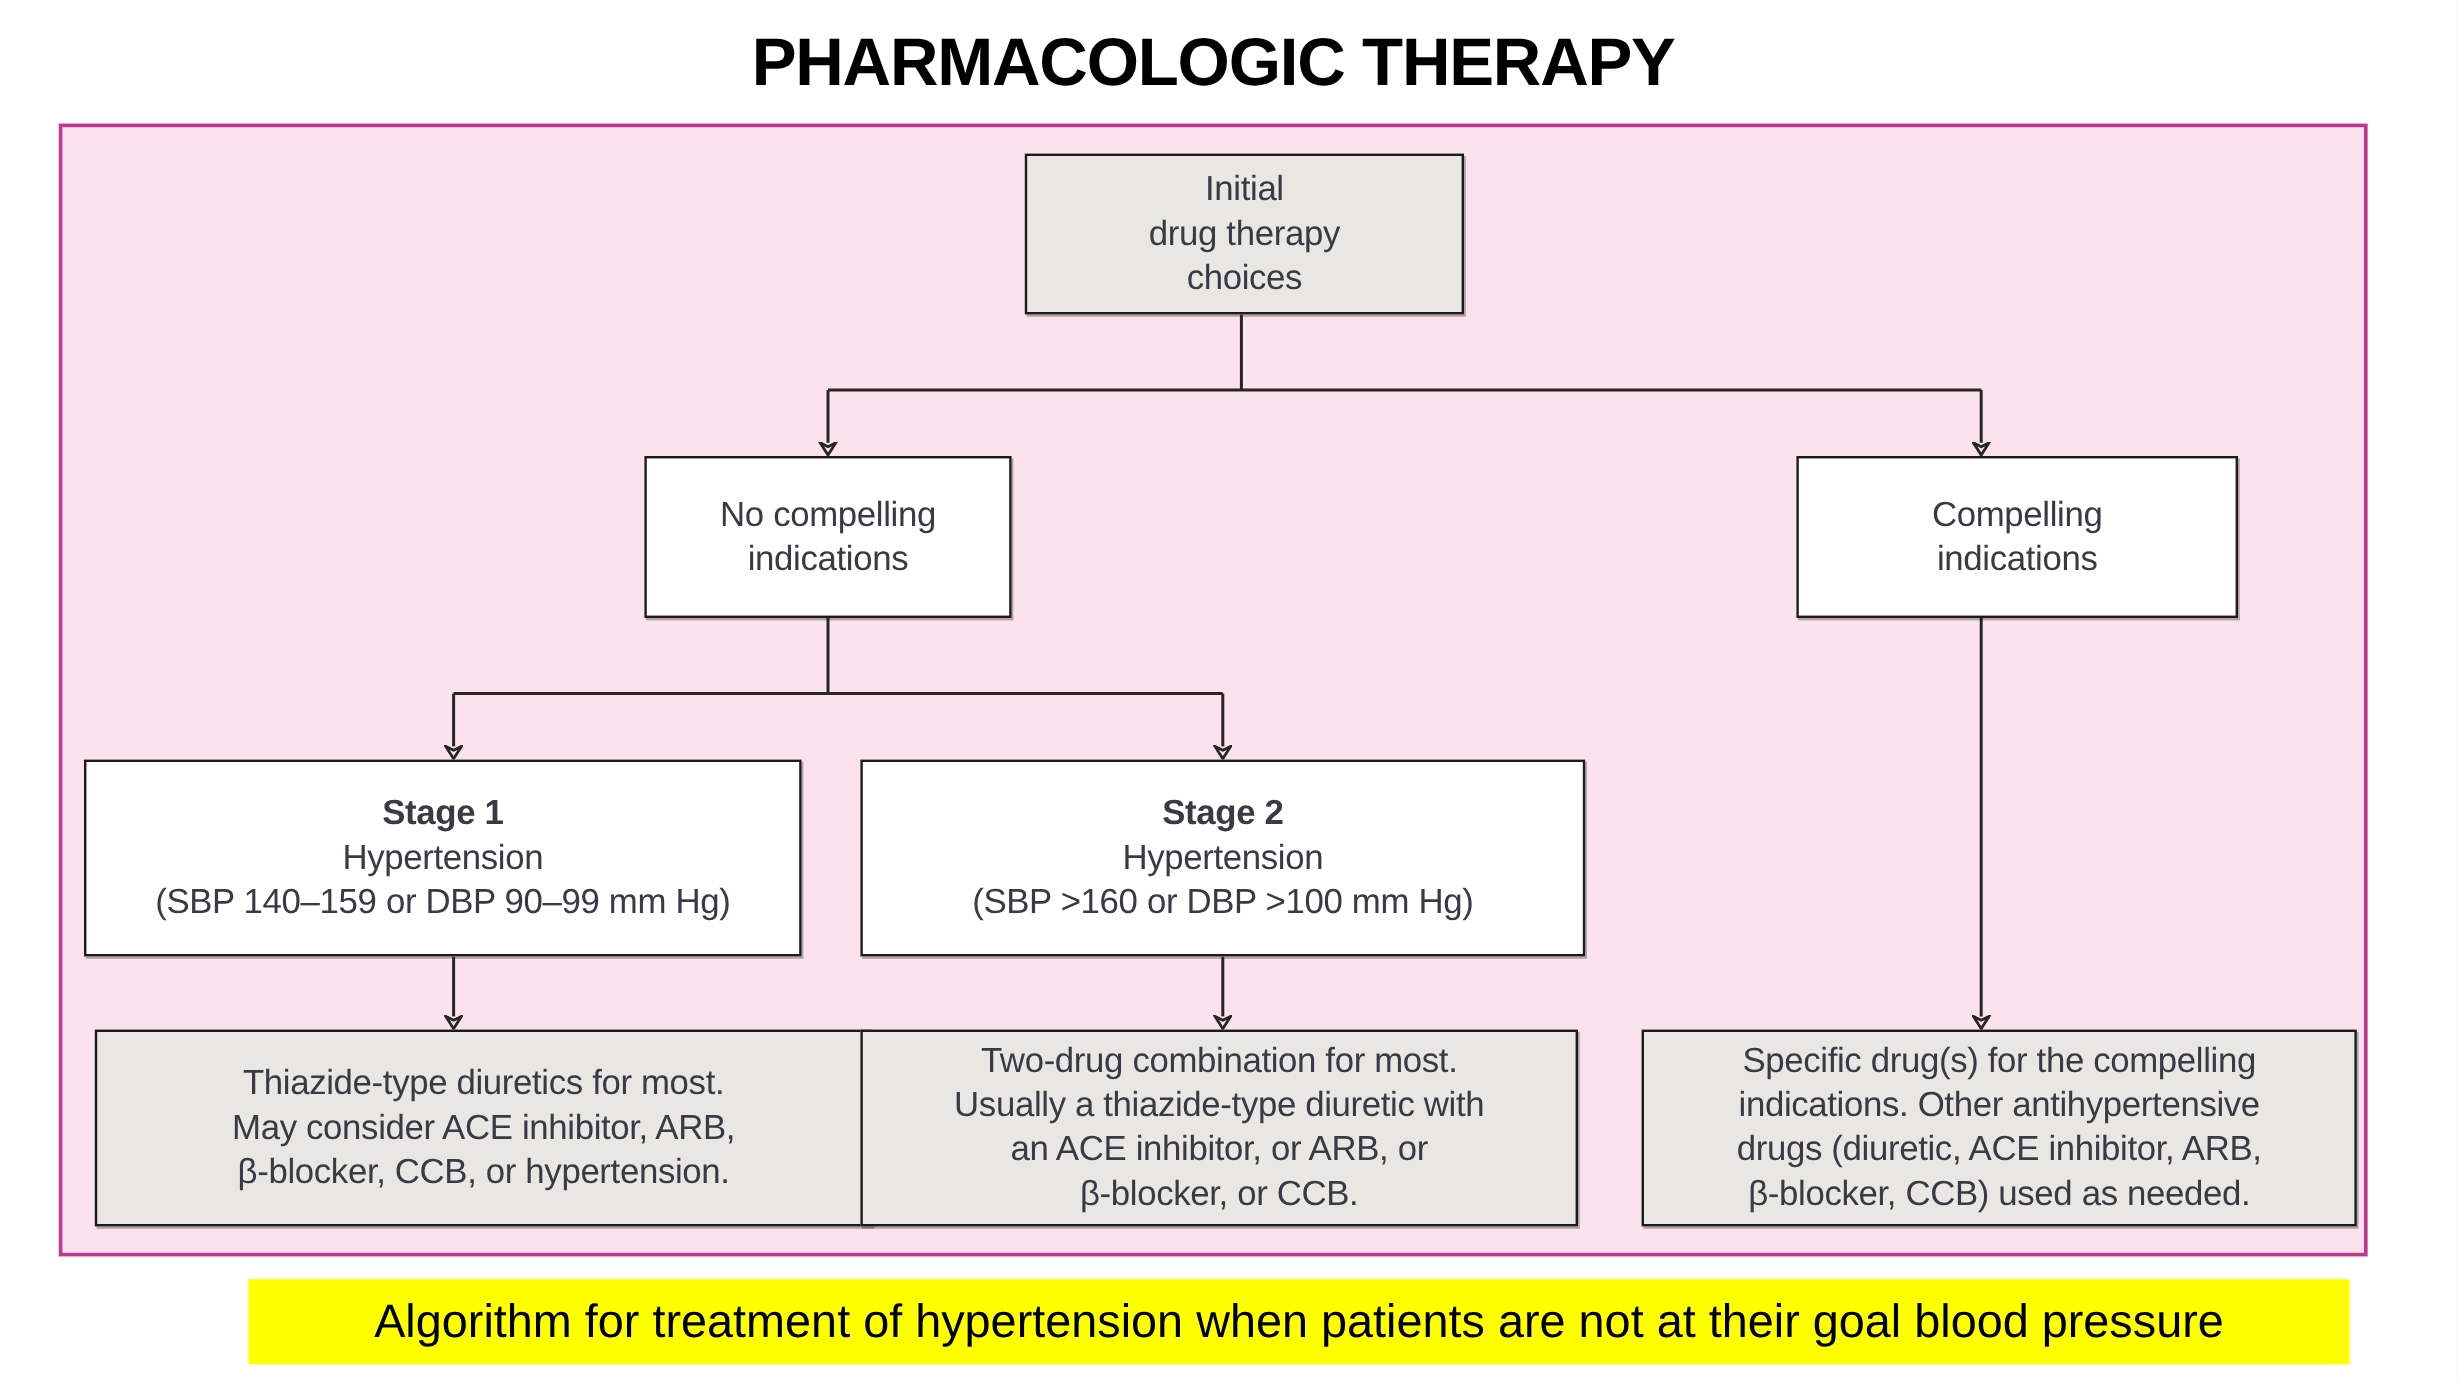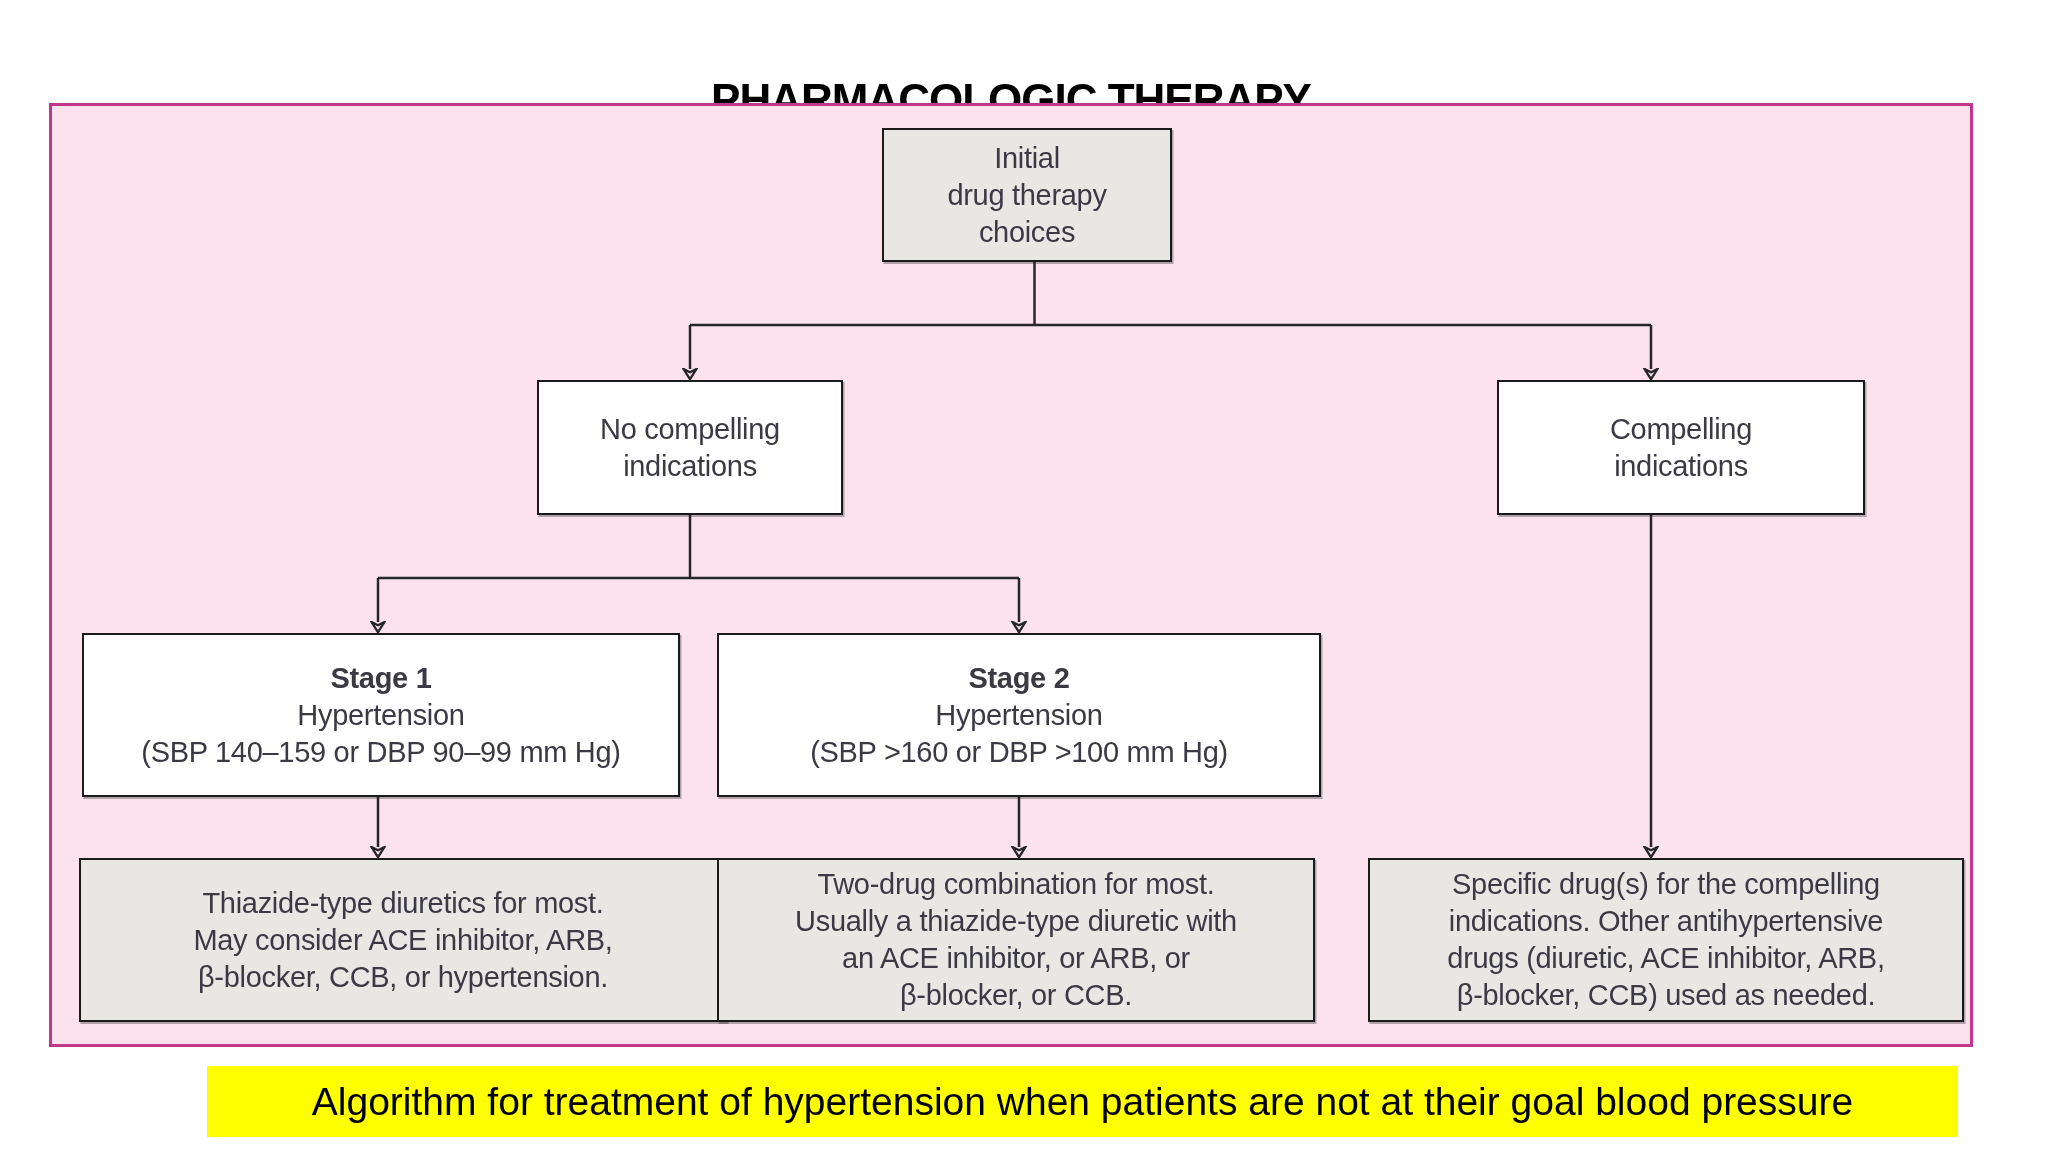--- a/index.html
+++ b/index.html
@@ -8,22 +8,22 @@
     --text-ink:#3a3944; --title-ink:#000000; --caption-bg:#ffff00; --caption-ink:#000000;
   }
   *{margin:0;padding:0;box-sizing:border-box;}
   html,body{width:2048px;height:1152px;}
   body{
     position:relative;background:#ffffff;overflow:hidden;
     font-family:"Liberation Sans",sans-serif;color:var(--text-ink);
   }
   .page-title{
     position:absolute;left:49px;top:20px;width:1924px;
-    text-align:center;font-size:44px;line-height:64px;font-weight:bold;
-    letter-spacing:-1px;color:var(--title-ink);margin-top:48px;
+    text-align:center;font-size:56px;line-height:64px;font-weight:bold;
+    letter-spacing:-1px;color:var(--title-ink);
   }
   .panel{
     position:absolute;left:49px;top:103px;width:1924px;height:944px;
     background:var(--panel-fill);border:3px solid var(--panel-border);
   }
   .edges{position:absolute;left:0;top:0;width:1918px;height:938px;}
   .edges path{stroke:var(--connector);stroke-width:2.5;fill:none;}
   .node{
     position:absolute;display:flex;flex-direction:column;justify-content:center;
     align-items:center;text-align:center;
@@ -61,37 +61,37 @@
     <path d="M1599,219 V263" marker-end="url(#arrow)"></path>
     <path d="M638,409 V472"></path>
     <path d="M326,472 H967"></path>
     <path d="M326,472 V516" marker-end="url(#arrow)"></path>
     <path d="M967,472 V516" marker-end="url(#arrow)"></path>
     <path d="M326,691 V741" marker-end="url(#arrow)"></path>
     <path d="M967,691 V741" marker-end="url(#arrow)"></path>
     <path d="M1599,409 V741" marker-end="url(#arrow)"></path>
   </svg>
 
-  <div class="node gray" style="left:830px;top:22px;width:290px;height:134px">
+  <div class="node gray" style="left:802px;top:22px;width:366px;height:134px">
     <div class="nl">Initial</div>
     <div class="nl">drug therapy</div>
     <div class="nl">choices</div>
   </div>
 
   <div class="node white" style="left:485px;top:274px;width:306px;height:135px">
     <div class="nl">No compelling</div>
     <div class="nl">indications</div>
   </div>
 
   <div class="node white" style="left:1445px;top:274px;width:368px;height:135px">
     <div class="nl">Compelling</div>
     <div class="nl">indications</div>
   </div>
 
-  <div class="node white" style="left:30px;top:527px;width:598px;height:164px">
+  <div class="node white" style="left:18px;top:527px;width:598px;height:164px">
     <div class="nl b">Stage 1</div>
     <div class="nl">Hypertension</div>
     <div class="nl">(SBP 140–159 or DBP 90–99 mm Hg)</div>
   </div>
 
   <div class="node white" style="left:665px;top:527px;width:604px;height:164px">
     <div class="nl b">Stage 2</div>
     <div class="nl">Hypertension</div>
     <div class="nl">(SBP &gt;160 or DBP &gt;100 mm Hg)</div>
   </div>

